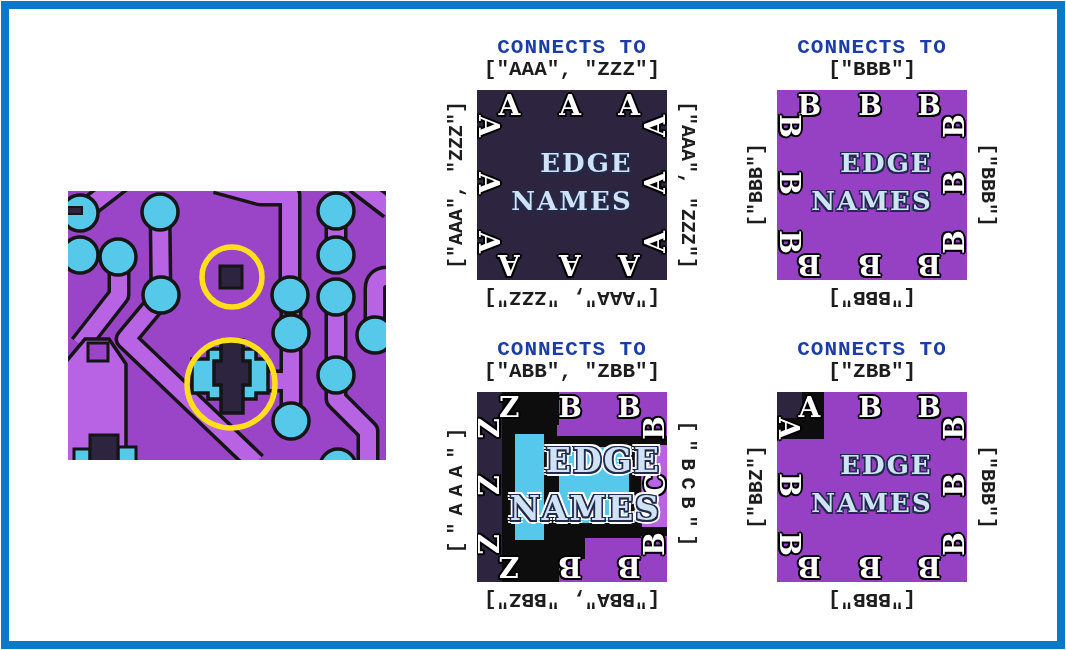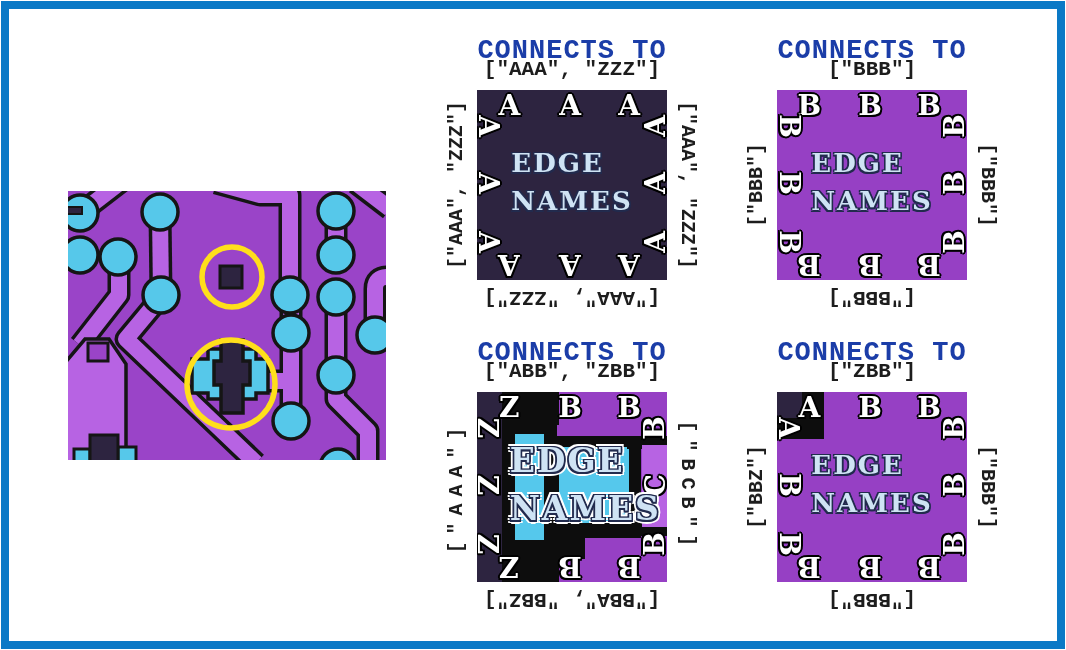--- a/index.html
+++ b/index.html
@@ -11,21 +11,21 @@
   .page{position:relative;width:1066px;height:650px;background:#fff;overflow:hidden;
         font-family:"Liberation Sans",sans-serif;}
   .frame{position:absolute;left:1px;top:1px;right:1px;bottom:1px;border:8px solid var(--frame);}
   .board{position:absolute;left:68px;top:191px;width:318px;height:269px;}
 
   .tile-group{position:absolute;width:290px;height:280px;}
   .tg1{left:427px;top:34px;} .tg2{left:727px;top:34px;}
   .tg3{left:427px;top:336px;} .tg4{left:727px;top:336px;}
 
   .connects-heading{position:absolute;top:2px;left:50px;width:190px;text-align:center;
-    font-family:"Liberation Mono",monospace;font-weight:bold;font-size:27px;
+    font-family:"Liberation Mono",monospace;font-weight:bold;font-size:21px;
     letter-spacing:1px;color:var(--heading);white-space:nowrap;}
   .list{font-family:"Liberation Mono",monospace;font-weight:bold;font-size:21px;
     color:var(--ink);white-space:nowrap;}
   .list-top{position:absolute;top:24px;left:50px;width:190px;text-align:center;}
   .vlabel{position:absolute;width:190px;height:22px;line-height:22px;text-align:center;
     font-size:20px;}
   .vlabel-left{left:-65px;top:140px;transform:rotate(-90deg);}
   .vlabel-right{left:165px;top:140px;transform:rotate(90deg);}
   .tg3 .vlabel{letter-spacing:7px;}
   .list-bottom{position:absolute;top:252px;left:50px;width:190px;text-align:center;
@@ -63,21 +63,21 @@
   .lt-top .letter{top:2px;transform:translateX(-50%);}
   .lt-top .p0{left:17%;} .lt-top .p1{left:49%;} .lt-top .p2{left:80%;}
   .lt-bottom .letter{bottom:2px;transform:translateX(-50%) rotate(180deg);}
   .lt-bottom .p0{left:17%;} .lt-bottom .p1{left:49%;} .lt-bottom .p2{left:80%;}
   .lt-left .letter{left:0;transform:translateY(-50%) rotate(90deg);}
   .lt-left .p0{top:19%;} .lt-left .p1{top:49%;} .lt-left .p2{top:80%;}
   .lt-right .letter{right:0;transform:translateY(-50%) rotate(-90deg);}
   .lt-right .p0{top:19%;} .lt-right .p1{top:49%;} .lt-right .p2{top:80%;}
 
   .center-label{position:absolute;left:50%;top:49%;transform:translate(-50%,-50%);
-    text-align:left;font-family:"DejaVu Serif",serif;font-weight:bold;font-size:26px;
+    text-align:right;font-family:"DejaVu Serif",serif;font-weight:bold;font-size:26px;
     letter-spacing:2px;line-height:1.45;color:var(--ltblue);white-space:nowrap;
     text-shadow:1.5px 0 0 var(--navy),-1.5px 0 0 var(--navy),0 1.5px 0 var(--navy),
       0 -1.5px 0 var(--navy),1.5px 1.5px 0 var(--navy),-1.5px 1.5px 0 var(--navy),
       1.5px -1.5px 0 var(--navy),-1.5px -1.5px 0 var(--navy);}
   .center-label span{display:block;}
   .tg3 .center-label{left:57%;font-size:33px;
     text-shadow:1.5px 0 0 var(--navy),-1.5px 0 0 var(--navy),0 1.5px 0 var(--navy),
       0 -1.5px 0 var(--navy),1.5px 1.5px 0 var(--navy),-1.5px 1.5px 0 var(--navy),
       1.5px -1.5px 0 var(--navy),-1.5px -1.5px 0 var(--navy),
       3.5px 0 0 #fff,-3.5px 0 0 #fff,0 3.5px 0 #fff,0 -3.5px 0 #fff,

